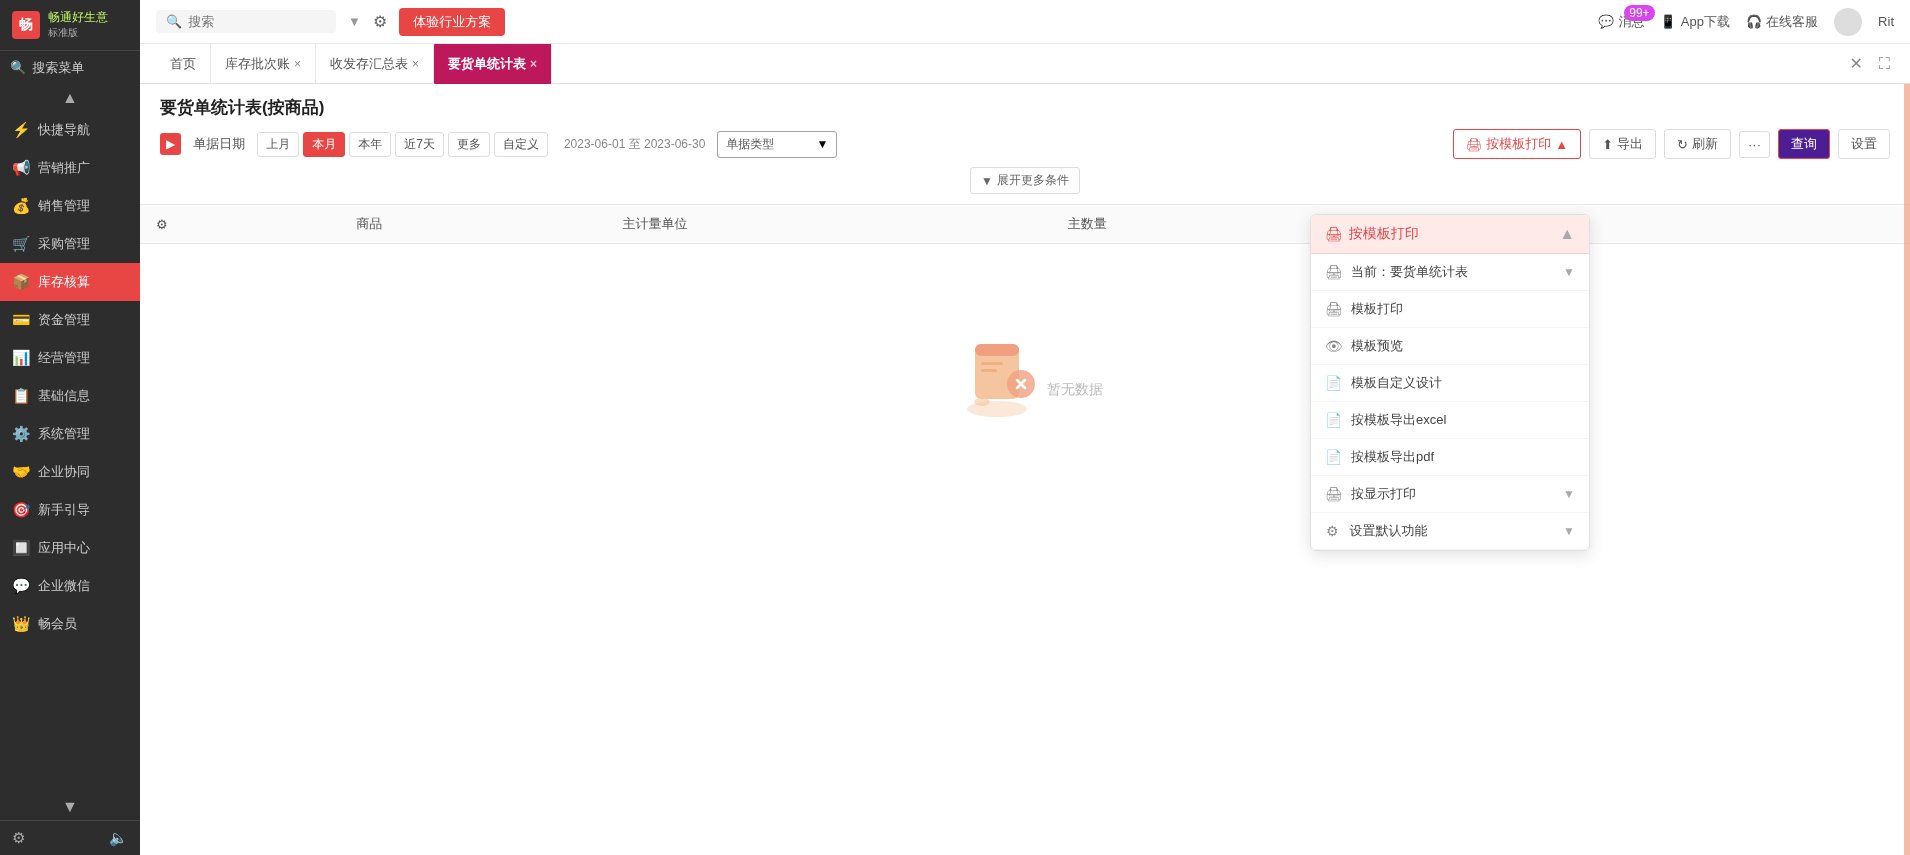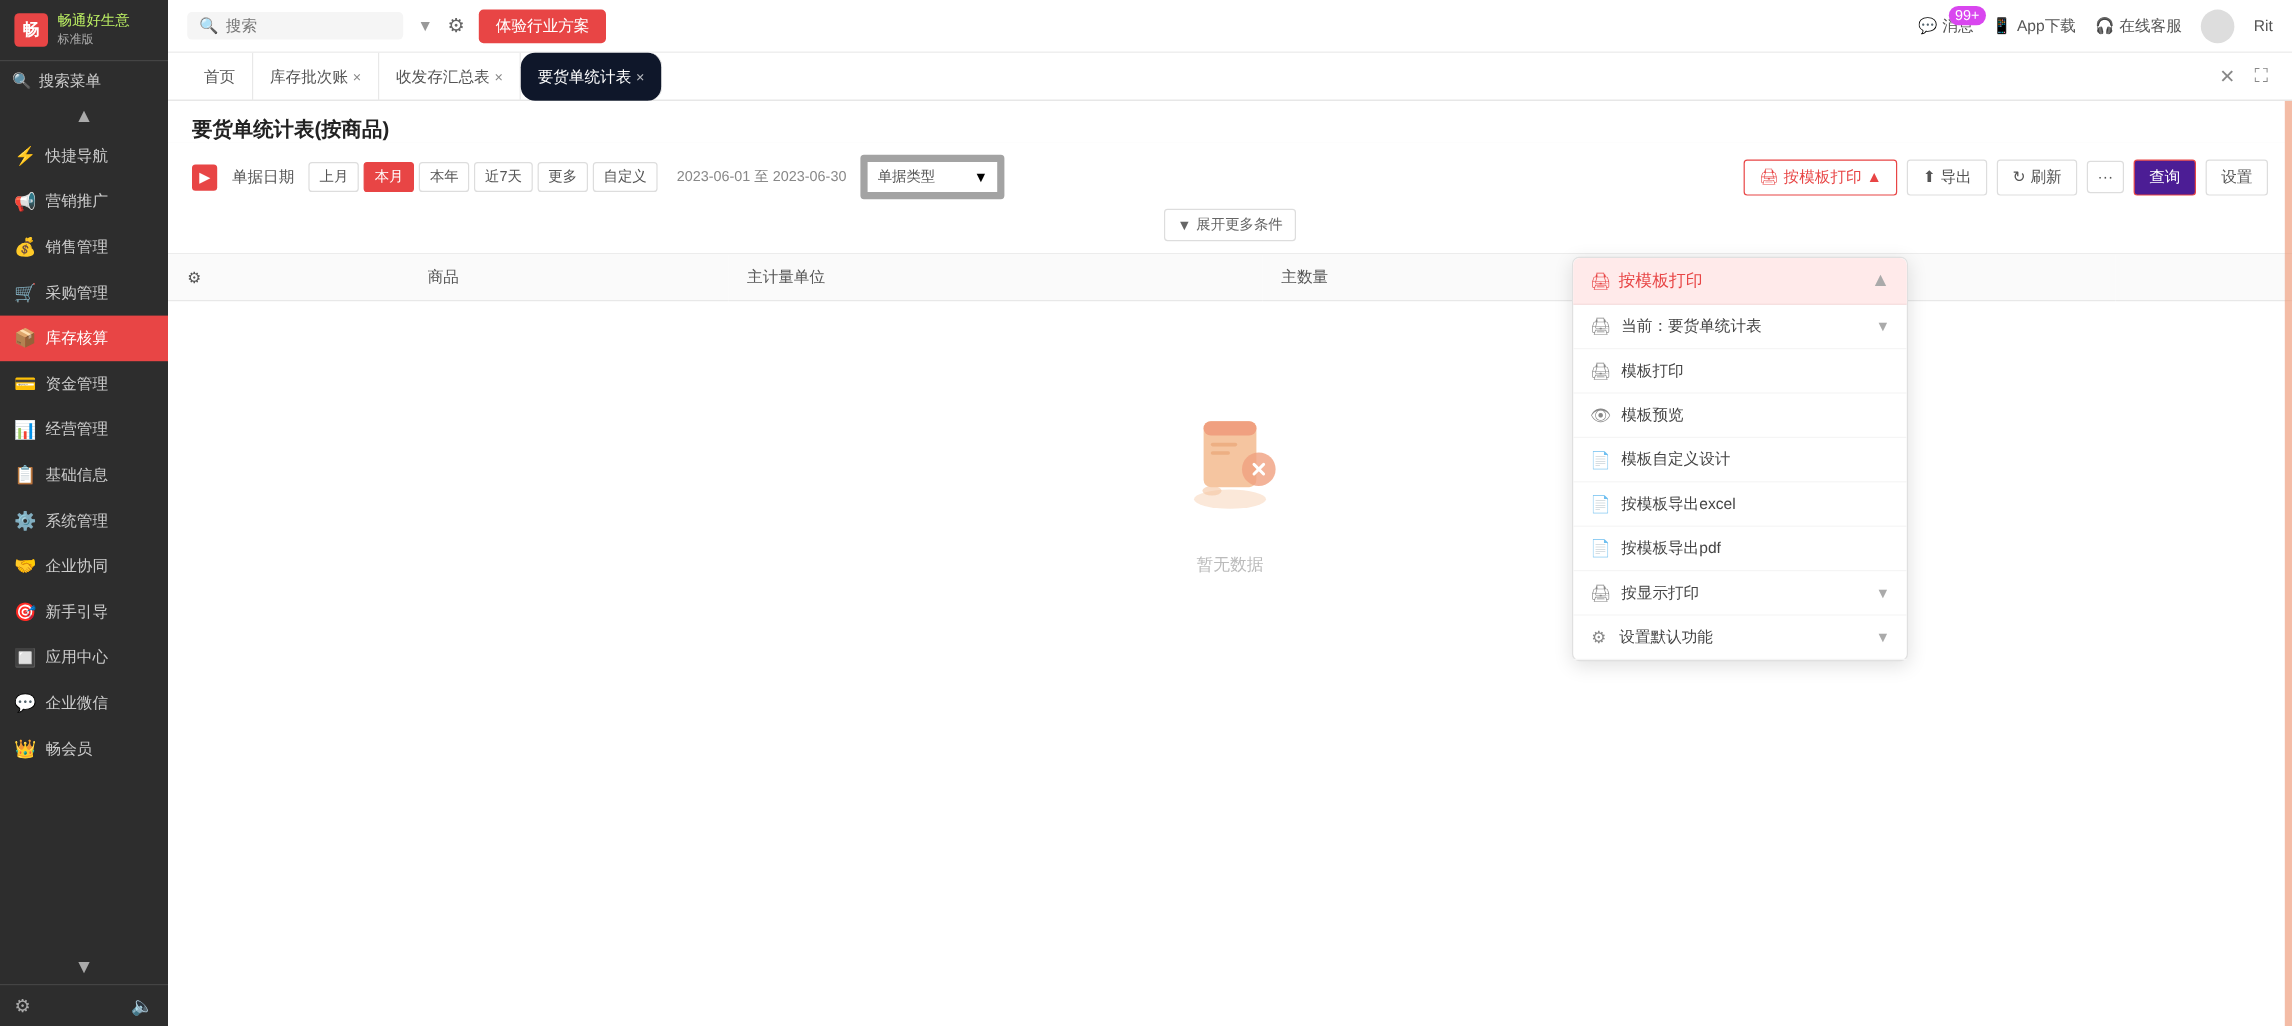--- a/index.html
+++ b/index.html
@@ -34,48 +34,48 @@
     .topbar-trial-btn { background: #e84545; color: #fff; border: none; border-radius: 4px; padding: 5px 14px; font-size: 13px; cursor: pointer; }
     .topbar-right { margin-left: auto; display: flex; align-items: center; gap: 16px; }
     .topbar-right-item { display: flex; align-items: center; gap: 4px; color: #555; cursor: pointer; font-size: 13px; position: relative; }
     .badge { background: #d946ef; color: white; font-size: 12px; border-radius: 10px; padding: 1px 5px; position: absolute; top: -8px; right: -10px; }
     .topbar-avatar { width: 28px; height: 28px; background: #ddd; border-radius: 50%; }
     .topbar-username { color: #555; font-size: 13px; }
 
     
     .tabbar { height: 40px; background: #fff; border-bottom: 1px solid #e0e0e0; display: flex; align-items: center; padding: 0 16px; gap: 0; position: relative; }
     .tab { display: flex; align-items: center; gap: 4px; padding: 0 14px; height: 40px; cursor: pointer; color: #555; font-size: 13px; border-right: 1px solid #e8e8e8; }
-    .tab.active { background: #0f172a; color: #fff; border-radius: 12px; }
+    .tab.active { background: #be185d; color: #fff; border-radius: 1px; font-weight: bold; }
     .tab-close { font-size: 12px; cursor: pointer; opacity: 0.7; }
     .tab-bar-right { margin-left: auto; display: flex; align-items: center; gap: 8px; }
     .tab-bar-icon { color: #888; cursor: pointer; font-size: 16px; padding: 4px; }
 
     
     .page-header { padding: 12px 20px 0 20px; background: #fff; }
     .page-title { font-size: 17px; font-weight: bold; color: #222; }
 
     
     .filter-bar { background: #fff; padding: 10px 20px; border-bottom: 1px solid #e8e8e8; }
     .filter-row { display: flex; align-items: center; gap: 12px; flex-wrap: wrap; }
     .filter-label { color: #555; font-size: 13px; white-space: nowrap; }
     .date-filter-btns { display: flex; align-items: center; gap: 4px; }
     .date-btn { padding: 3px 8px; border: 1px solid #ddd; border-radius: 3px; background: #fff; cursor: pointer; font-size: 12px; color: #555; }
     .date-btn.active { background: #e84545; color: #fff; border-color: #e84545; }
     .date-range { font-size: 12px; color: #888; margin-left: 4px; }
-    .filter-select { border: 6px solid #a3a3a3; border-radius: 3px; padding: 4px 8px; font-size: 12px; background: #fff; cursor: pointer; min-width: 120px; display: flex; align-items: center; justify-content: space-between; gap: 8px; }
+    .filter-select { border: 1px solid #a3a3a3; border-radius: 3px; padding: 4px 8px; font-size: 12px; background: #fff; cursor: pointer; min-width: 120px; display: flex; align-items: center; justify-content: space-between; gap: 8px; }
     .filter-select-text { color: #555; }
     .expand-btn { display: flex; align-items: center; gap: 4px; color: #666; cursor: pointer; font-size: 12px; padding: 4px 10px; border: 1px solid #ddd; border-radius: 3px; background: #fff; }
     .expand-row { display: flex; justify-content: center; margin-top: 8px; }
 
     
     .table-area { flex: 1; overflow-y: auto; background: #fff; }
     table { width: 100%; border-collapse: collapse; }
     thead tr { background: #fafafa; }
     th { padding: 10px 16px; text-align: left; color: #555; font-weight: 500; font-size: 13px; border-bottom: 1px solid #e8e8e8; white-space: nowrap; }
-    .empty-state { display: flex; flex-direction: column; align-items: center; justify-content: center; padding: 80px 0; color: #bbb; }
+    .empty-state { display: flex; flex-direction: row; align-items: center; justify-content: center; padding: 80px 0; color: #bbb; }
     .empty-icon { font-size: 80px; margin-bottom: 12px; }
     .empty-text { font-size: 14px; color: #bbb; }
     .action-btn { display: flex; align-items: center; gap: 4px; padding: 5px 12px; border: 1px solid #ddd; border-radius: 3px; background: #fff; cursor: pointer; font-size: 13px; color: #555; }
     .action-btn.primary { background: #4c1d95; color: #fff; border-color: #e84545; }
     .action-btn-dots { padding: 5px 8px; }
     .print-dropdown { position: absolute; top: 130px; right: 320px; width: 280px; background: #fff; border: 1px solid #e0e0e0; border-radius: 6px; box-shadow: 0 4px 16px rgba(0,0,0,0.12); z-index: 200; }
     .print-dropdown-header { display: flex; align-items: center; justify-content: space-between; padding: 10px 14px; background: #ffeaea; border-radius: 6px 6px 0 0; border-bottom: 1px solid #f0d0d0; }
     .print-dropdown-title { display: flex; align-items: center; gap: 6px; color: #e84545; font-size: 14px; font-weight: 500; }
     .print-dropdown-close { color: #aaa; cursor: pointer; font-size: 16px; }
     .print-dropdown-item { display: flex; align-items: center; gap: 10px; padding: 9px 14px; cursor: pointer; color: #444; font-size: 13px; border-bottom: 1px solid #f5f5f5; }

